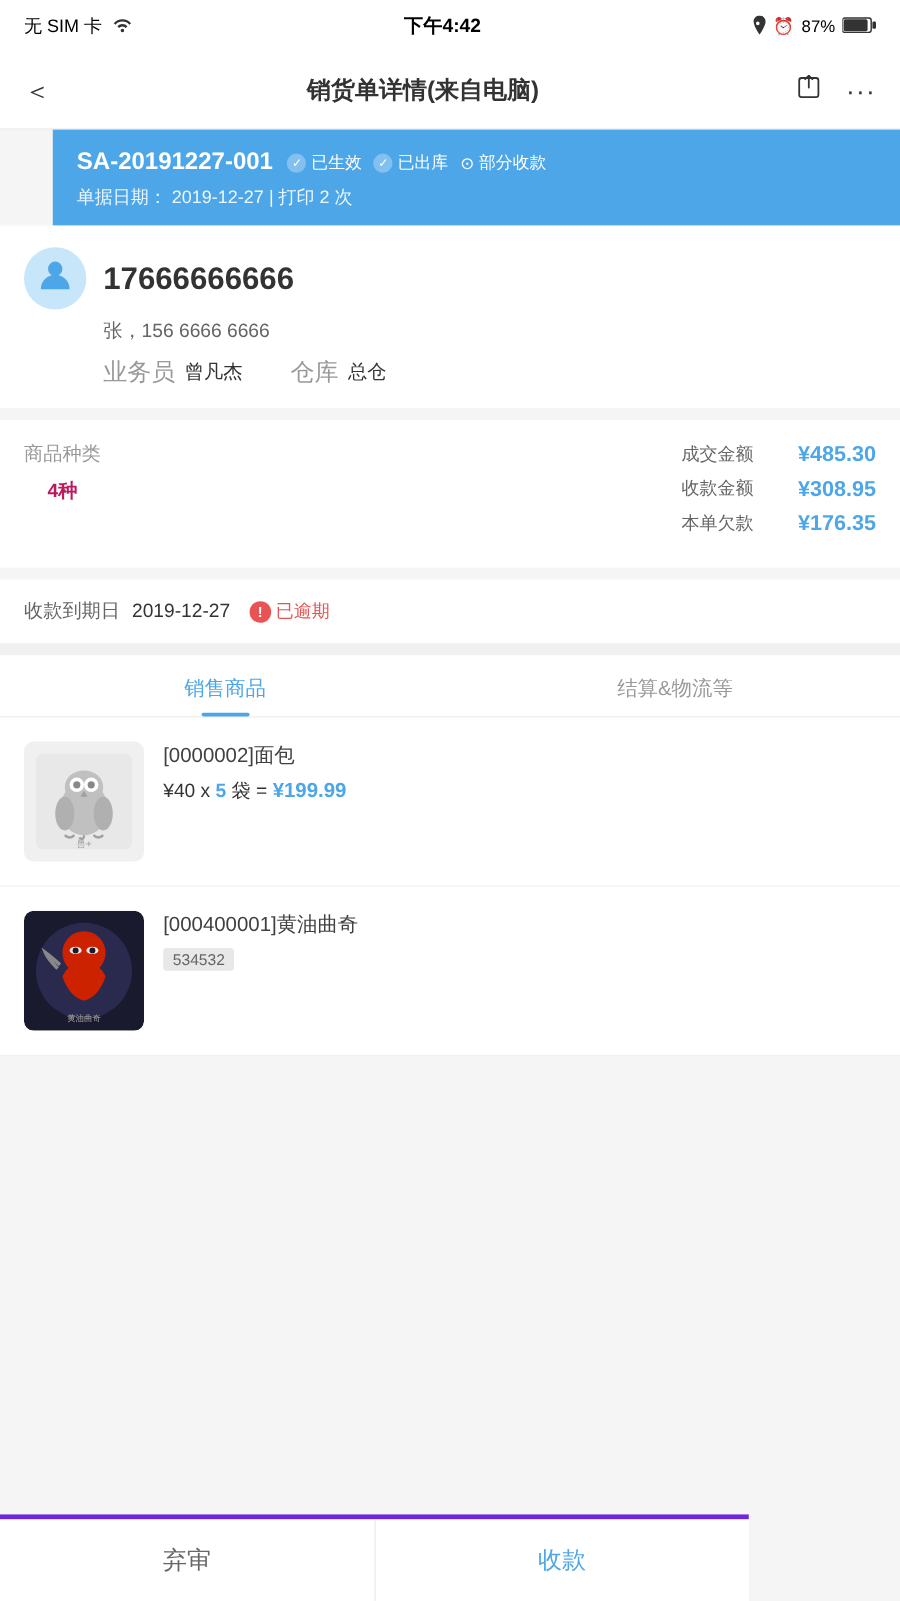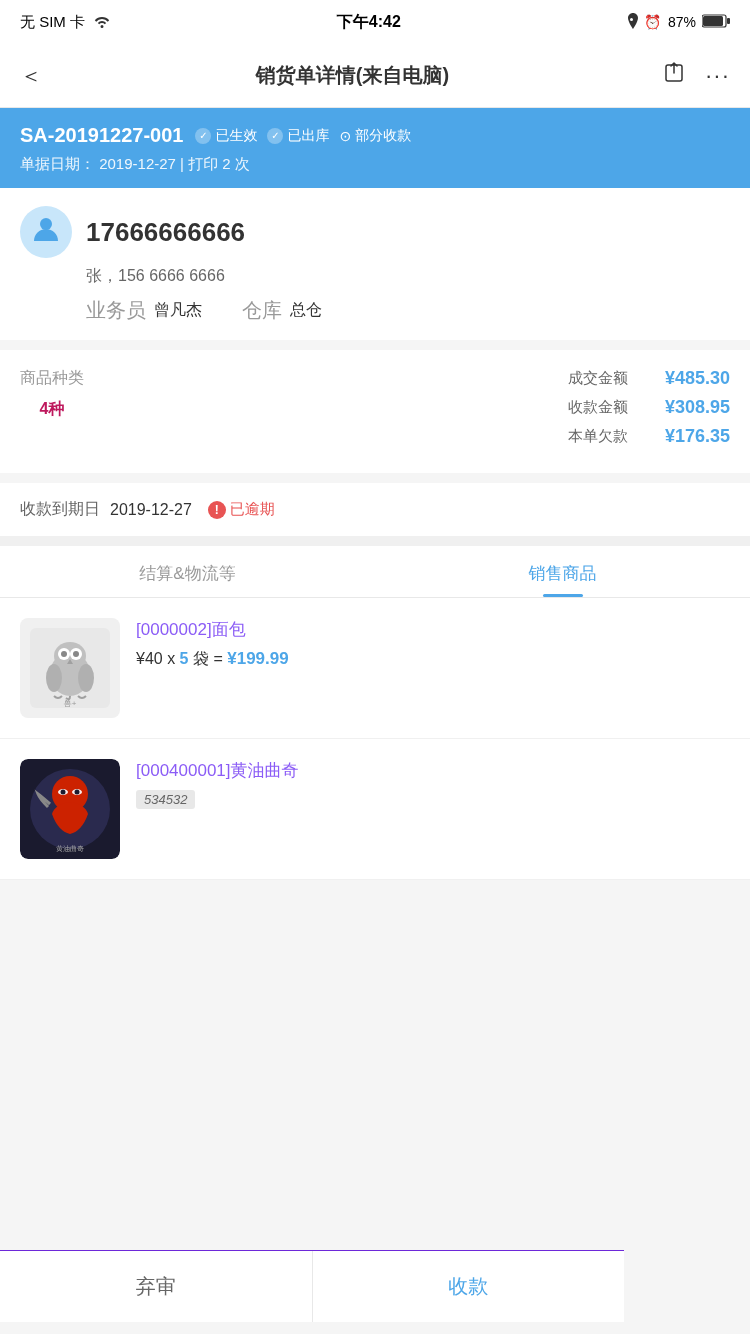--- a/index.html
+++ b/index.html
@@ -42,20 +42,21 @@
       font-weight: 600;
       color: #333;
     }
     .nav-icons { display: flex; align-items: center; gap: 20px; }
     .nav-back { font-size: 22px; color: #333; cursor: pointer; }
 
     
     .order-header {
       background: #4da6e8;
       padding: 16px 20px 14px;
+      margin-left: 44px;
     }
     .order-id-row {
       display: flex;
       align-items: center;
       gap: 12px;
       margin-bottom: 8px;
     }
     .order-id {
       font-size: 20px;
       font-weight: 700;
@@ -280,50 +281,49 @@
       background: #f0f0f0;
       flex-shrink: 0;
       display: flex;
       align-items: center;
       justify-content: center;
       overflow: hidden;
     }
     .product-info { flex: 1; }
     .product-name {
       font-size: 17px;
-      color: #8b5cf6;
+      color: #404040;
       font-weight: 500;
       margin-bottom: 8px;
     }
     .product-tag {
       display: inline-block;
       background: #e8e8e8;
       color: #666;
       font-size: 13px;
       padding: 2px 8px;
       border-radius: 3px;
       margin-bottom: 0;
-      font-style: italic;
     }
     .product-price {
       font-size: 16px;
       color: #333;
     }
     .price-highlight { color: #4da6e8; font-weight: 600; }
     .price-total { color: #4da6e8; font-weight: 700; font-size: 17px; }
 
     
     .bottom-bar {
       position: fixed;
-      bottom: 12px;
+      bottom: 0;
       left: 0;
       width: 624px;
       height: 72px;
       background: #fff;
-      border-top: 1px solid #6d28d9;
+      border-top: 4px solid #6d28d9;
       display: flex;
     }
     .bottom-btn {
       flex: 1;
       display: flex;
       align-items: center;
       justify-content: center;
       font-size: 20px;
       font-weight: 500;
       cursor: pointer;
@@ -462,25 +462,25 @@
   <span class="due-date">2019-12-27</span>
   <span class="overdue-badge">
     <span class="overdue-icon">!</span>
     <span>已逾期</span>
   </span>
 </div>
 
 <div class="divider"></div>
 
 <div class="tabs-section">
+  <div class="tab active">
+    <span>销售商品</span>
+  </div>
   <div class="tab">
     <span>结算&amp;物流等</span>
-  </div>
-  <div class="tab active">
-    <span>销售商品</span>
   </div>
 </div>
 
 <div class="products-section">
 
   <div class="product-item">
     <div class="product-thumb">
 
       <svg width="80" height="80" viewBox="0 0 80 80">
         <rect width="80" height="80" fill="#e8e8e8" rx="6"></rect>

